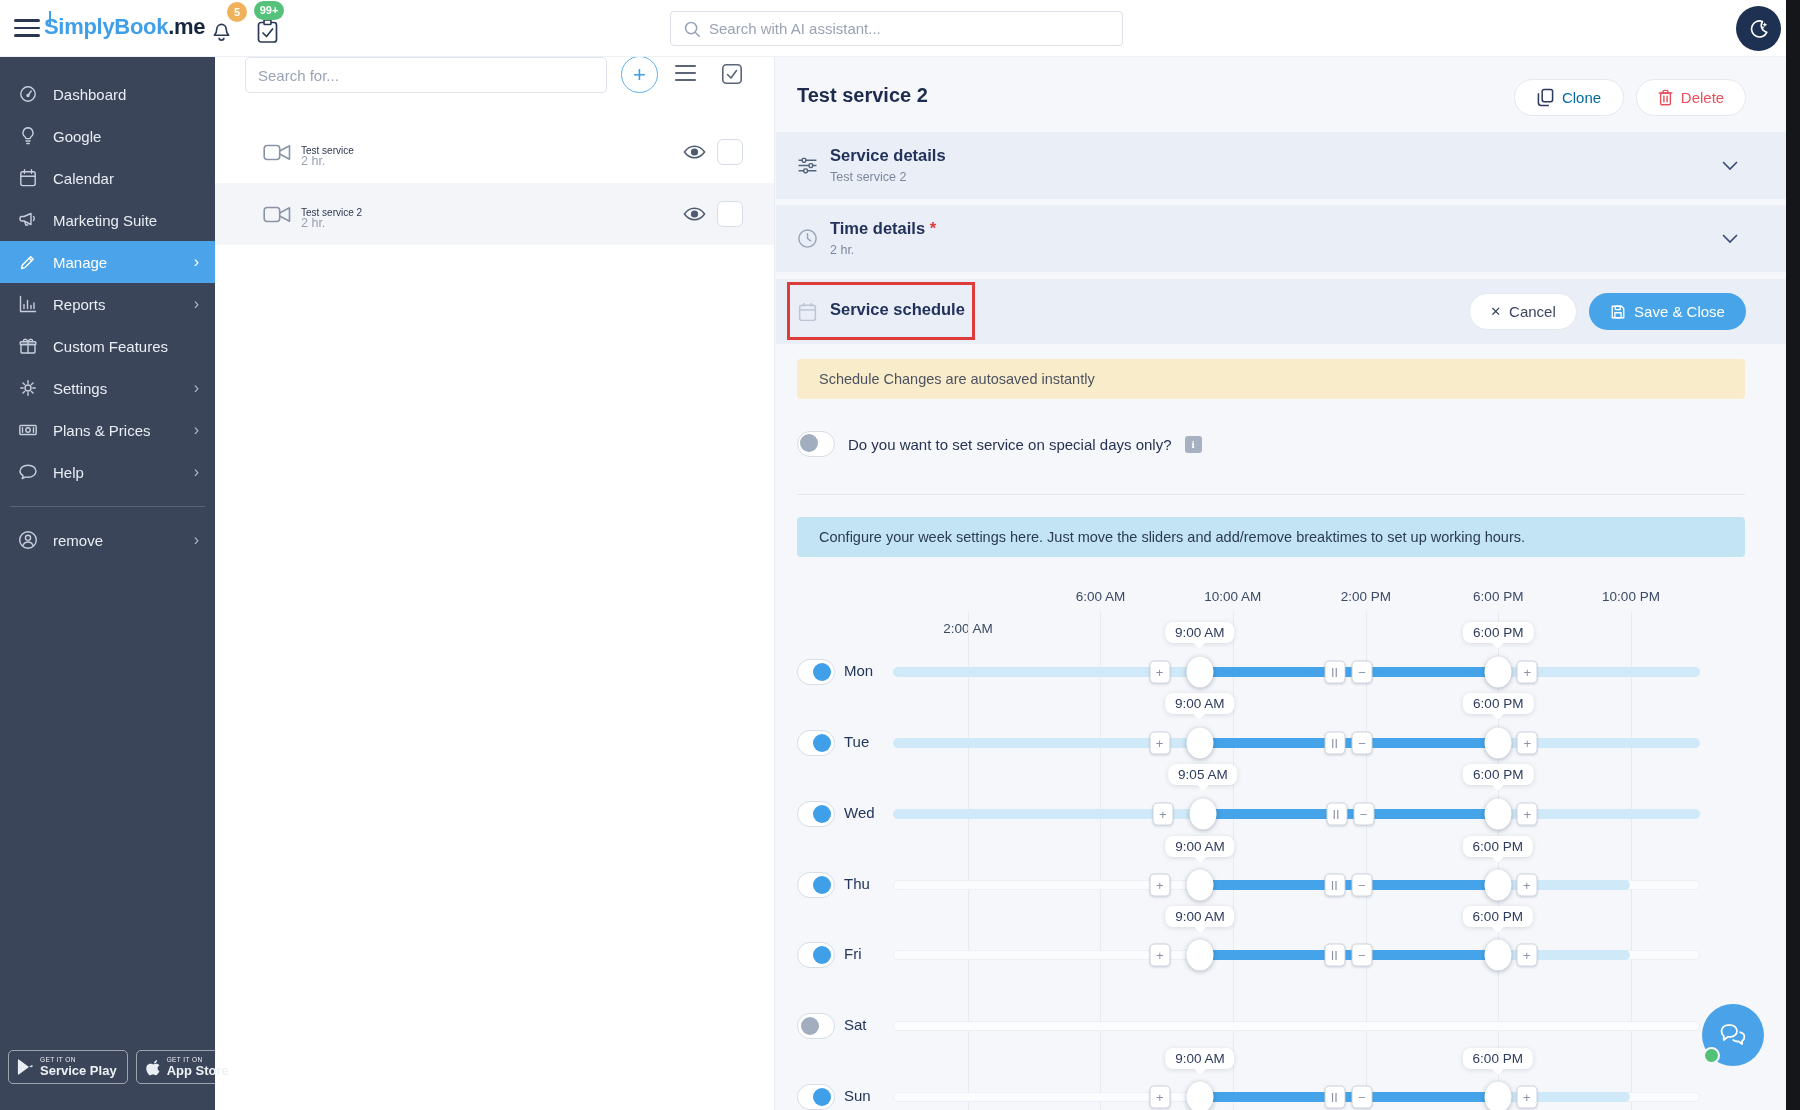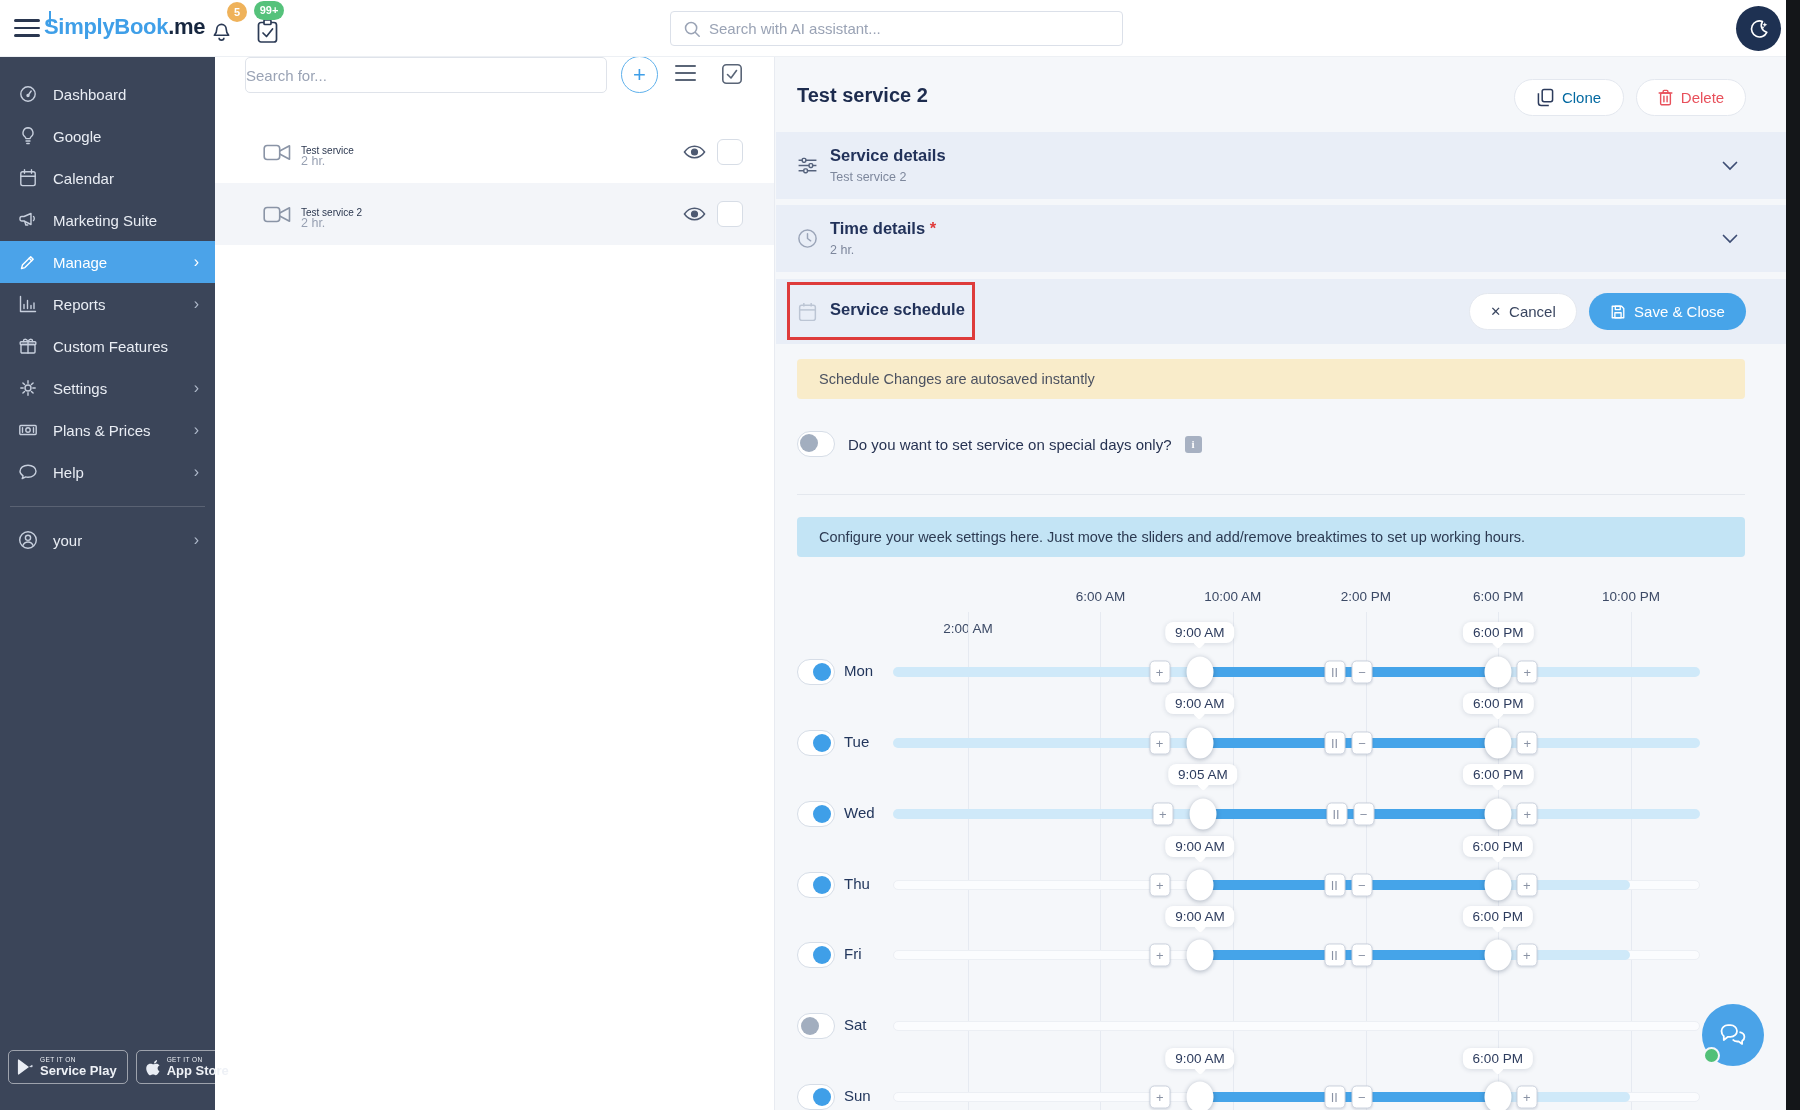--- a/index.html
+++ b/index.html
@@ -39,21 +39,21 @@
   .side-item.active .icon { color:#fff; }
   .side-item.active .chev { color:#fff; }
   .side-divider { height:1px; background:rgba(255,255,255,.16); margin:13px 10px 12px 10px; }
   .store-badges { position:absolute; left:8px; bottom:26px; display:flex; gap:8px; }
   .store-badge { border:1px solid rgba(255,255,255,.5); border-radius:5px; height:34px; display:flex; align-items:center; padding:0 10px 0 8px; gap:7px; color:#eef1f6; cursor:pointer; }
   .store-badge .txt .s { font-size:6.5px; letter-spacing:.4px; }
   .store-badge .txt .b { font-size:13px; font-weight:bold; white-space:nowrap; }
 
   
   .listpanel { position:absolute; left:215px; top:57px; width:560px; height:1053px; background:#fff; border-right:1px solid #e8ebf1; z-index:10; }
-  .list-search { position:absolute; left:30px; top:0px; width:362px; height:36px; border:1px solid #dfe3ea; border-radius:5px; font-size:15px; color:#42506a; outline:none; font-family:inherit; }
+  .list-search { position:absolute; left:30px; top:0px; width:362px; height:36px; border:1px solid #dfe3ea; border-radius:5px; padding-left:12px; font-size:15px; color:#42506a; outline:none; font-family:inherit; }
   .list-search::placeholder { color:#9aa3b5; }
   .btn-add { position:absolute; left:406px; top:-1px; width:37px; height:37px; border-radius:50%; border:1.5px solid #5fb1ec; background:#fff; color:#3f9fe8; font-size:22px; line-height:33px; text-align:center; cursor:pointer; font-weight:400; }
   .icon-listmenu { position:absolute; left:460px; top:8px; width:21px; cursor:pointer; }
   .icon-listmenu i { display:block; height:2.2px; background:#5a6577; border-radius:2px; margin-bottom:4.6px; }
   .icon-checkall { position:absolute; left:506px; top:6px; color:#5a6577; cursor:pointer; }
   .svc-items { position:absolute; left:0; top:64px; width:100%; }
   .svc-item { position:relative; height:62px; cursor:pointer; }
   .svc-item.selected { background:#f3f5f9; }
   .svc-item .vid { position:absolute; left:48px; top:21px; color:#8a94a6; }
   .svc-item .nm { position:absolute; left:86px; top:24px; font-size:10px; color:#2c3850; }
@@ -284,21 +284,21 @@
 </div>
   <div class="side-divider"></div>
   <div class="side-item">
     <span class="icon" id="admin-icon">
         <svg width="20" height="20" viewBox="0 0 20 20" fill="none" stroke="currentColor" stroke-width="1.4" stroke-linecap="round" stroke-linejoin="round">
           <circle cx="10" cy="10" r="8.3"></circle>
           <circle cx="10" cy="7.8" r="2.6"></circle>
           <path d="M4.9 15.6c1-2.5 3-3.6 5.1-3.6s4.1 1.1 5.1 3.6"></path>
         </svg>
       </span>
-    <span>your</span>
+    <span>remove</span>
     <span class="chev">›</span>
   </div>
   <div class="store-badges">
     <div class="store-badge">
       <span>
           <svg width="16" height="18" viewBox="0 0 16 18">
             <path d="M1.5 1.2 12 9 1.5 16.8c-.4-.3-.6-.8-.6-1.4V2.6c0-.6.2-1.1.6-1.4Z" fill="#e9edf4"></path>
             <path d="M12 9l3-2.2c.8.5.8 2 0 2.5L12 9Z" fill="#cfd6e2"></path>
           </svg>
         </span>

